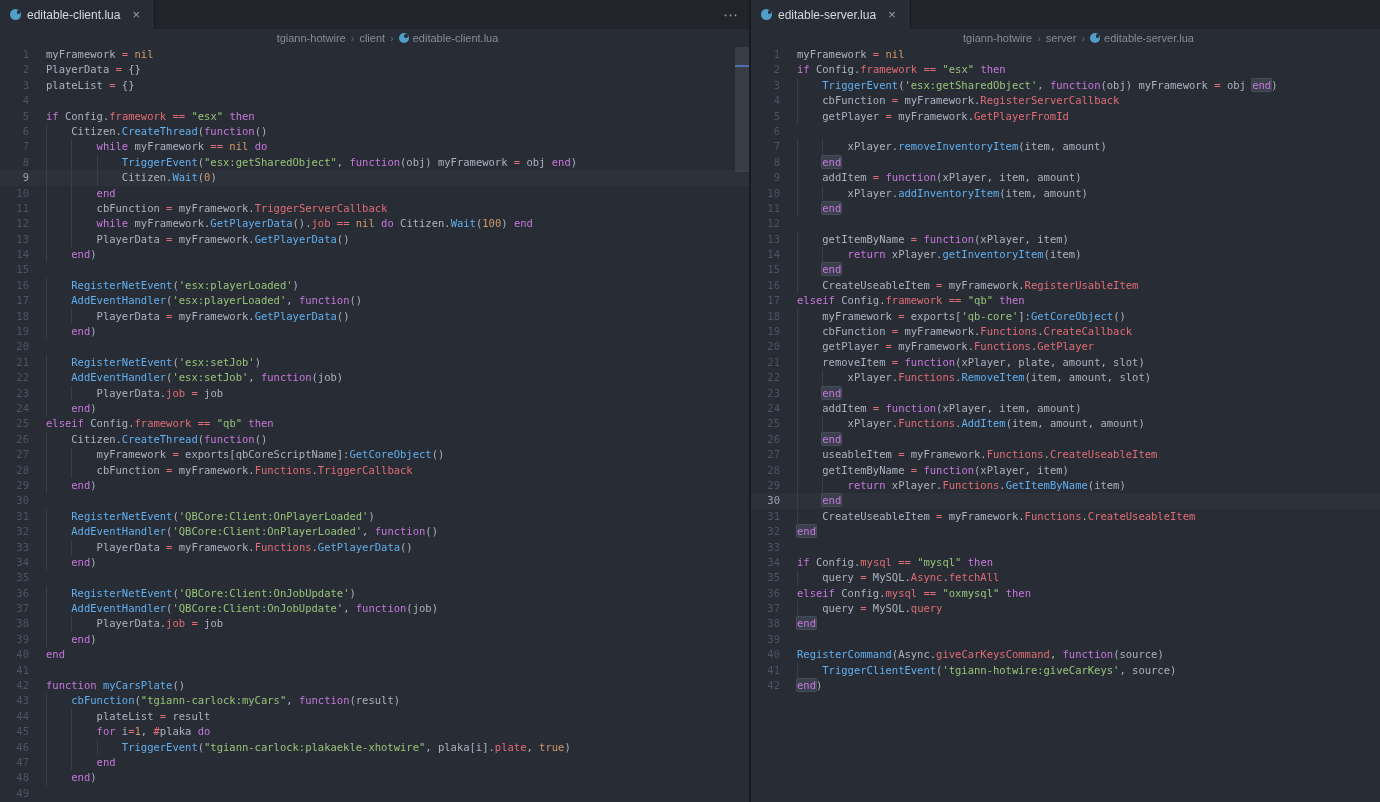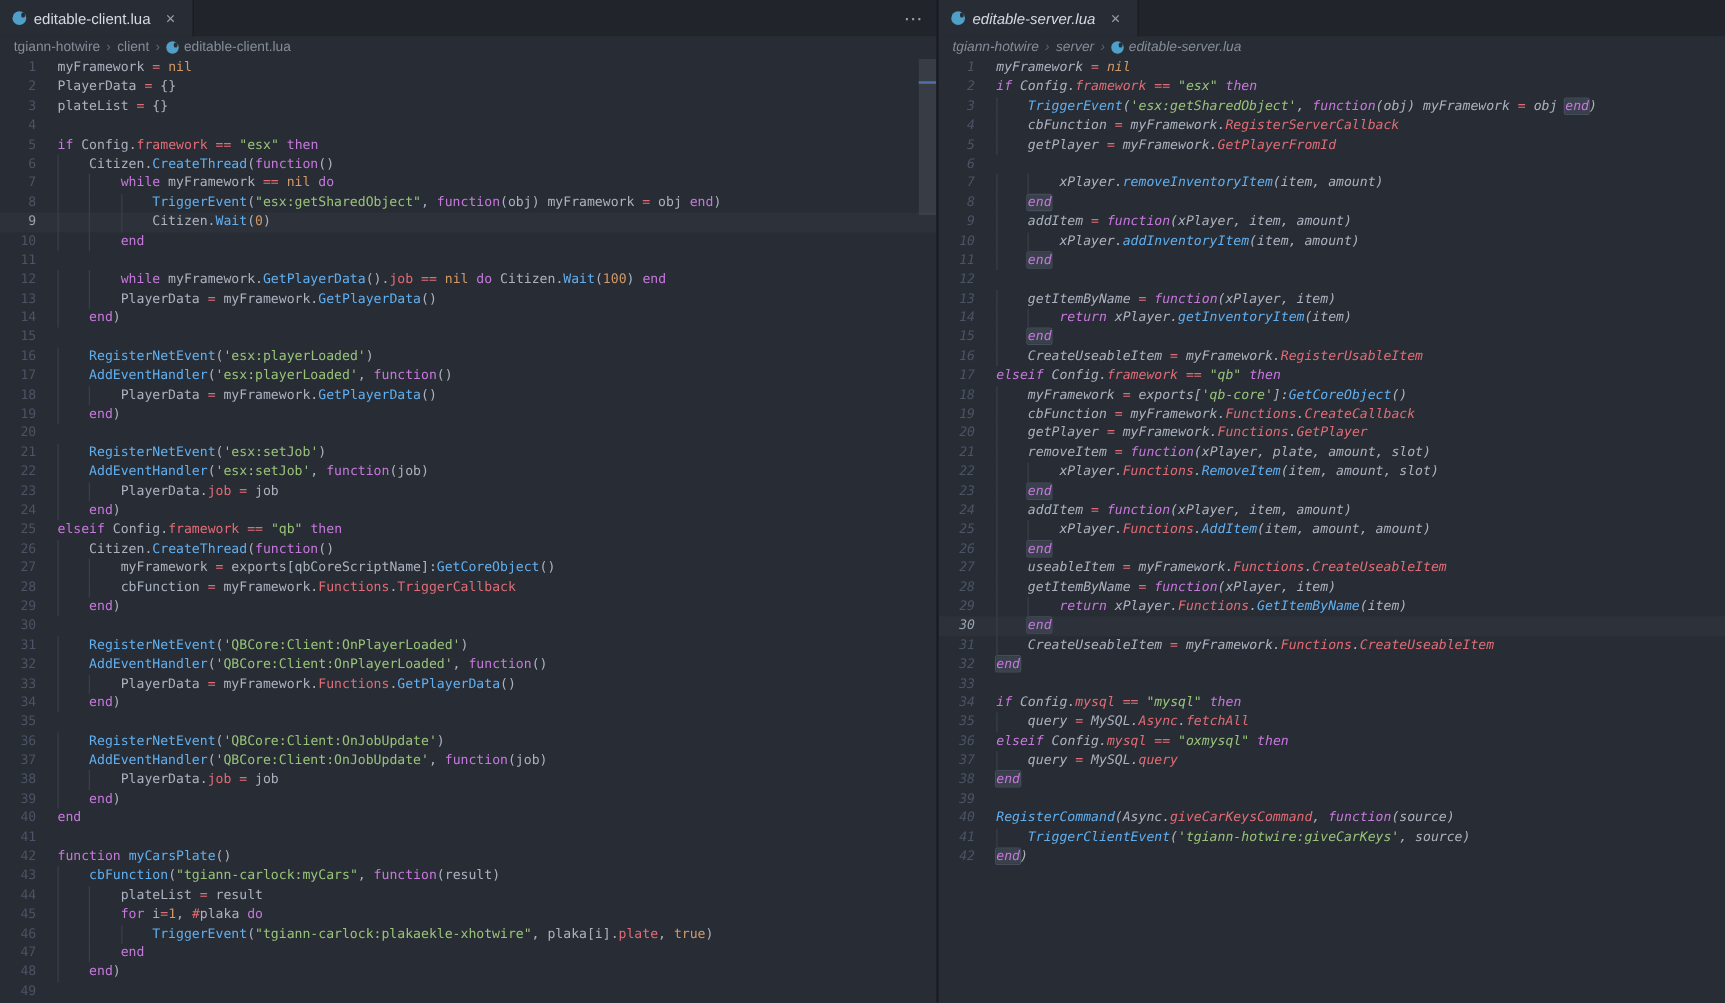--- a/index.html
+++ b/index.html
@@ -5,21 +5,21 @@
   html,body{margin:0;padding:0;}
   body{
     width:1380px;height:802px;overflow:hidden;
     background:var(--editor-bg,#282c34);
     font-family:"Liberation Sans",sans-serif;
     -webkit-font-smoothing:antialiased;
   }
   .window{display:flex;width:1380px;height:802px;}
   .pane{display:flex;flex-direction:column;min-width:0;}
   .pane-left{width:749px;border-right:2px solid var(--divider,#181a1f);}
-  .pane-right{flex:1;font-style:italic;}
+  .pane-right{flex:1;}
   
   .tabbar{
     position:relative;height:29px;flex:none;
     background:var(--tabbar-bg,#21252b);
     display:flex;align-items:stretch;
   }
   .tab{
     display:flex;align-items:center;gap:6px;
     padding:0 10px;cursor:pointer;
     background:var(--tab-active-bg,#282c34);
@@ -41,22 +41,22 @@
     background:var(--lua-icon,#4f9fc8);display:inline-block;vertical-align:middle;
   }
   .lua-icon::before{
     content:"";position:absolute;top:1px;right:1px;width:3.5px;height:3.5px;
     border-radius:50%;background:var(--editor-bg,#282c34);
   }
   .crumbs .lua-icon{width:10px;height:10px;}
   
   .crumbs{
     height:18px;flex:none;display:flex;align-items:center;gap:5px;
-    padding-left:11px;font-size:11px;color:var(--crumb-text,#868c98);
-    background:var(--editor-bg,#282c34);white-space:nowrap;
+    padding-left:26px;font-size:11px;color:var(--crumb-text,#868c98);
+    background:var(--editor-bg,#282c34);white-space:nowrap;justify-content:center;
   }
   .crumb{cursor:pointer;display:flex;align-items:center;gap:4px;}
   .crumb-sep{color:#626872;font-size:11px;}
   
   .editor{
     position:relative;flex:1;overflow:hidden;
     background:var(--editor-bg,#282c34);
     font-family:"DejaVu Sans Mono","Liberation Mono",monospace;
     font-size:10.5px;line-height:15.4px;color:var(--code-default,#abb2bf);
   }
@@ -128,21 +128,21 @@
           <div class="line"><span class="ln">1</span><span class="lnpad"></span><span class="txt"><span class="t-d">myFramework </span><span class="t-o">=</span><span class="t-d"> </span><span class="t-n">nil</span></span></div>
           <div class="line"><span class="ln">2</span><span class="lnpad"></span><span class="txt"><span class="t-d">PlayerData </span><span class="t-o">=</span><span class="t-d"> {}</span></span></div>
           <div class="line"><span class="ln">3</span><span class="lnpad"></span><span class="txt"><span class="t-d">plateList </span><span class="t-o">=</span><span class="t-d"> {}</span></span></div>
           <div class="line"><span class="ln">4</span><span class="lnpad"></span><span class="txt"></span></div>
           <div class="line"><span class="ln">5</span><span class="lnpad"></span><span class="txt"><span class="t-k">if</span><span class="t-d"> Config.</span><span class="t-p">framework</span><span class="t-d"> </span><span class="t-o">==</span><span class="t-d"> </span><span class="t-s">"esx"</span><span class="t-d"> </span><span class="t-k">then</span></span></div>
           <div class="line"><span class="ln">6</span><span class="lnpad"></span><span class="txt"><span class="ig"></span><span class="t-d">Citizen.</span><span class="t-f">CreateThread</span><span class="t-d">(</span><span class="t-k">function</span><span class="t-d">()</span></span></div>
           <div class="line"><span class="ln">7</span><span class="lnpad"></span><span class="txt"><span class="ig"></span><span class="ig"></span><span class="t-k">while</span><span class="t-d"> myFramework </span><span class="t-o">==</span><span class="t-d"> </span><span class="t-n">nil</span><span class="t-d"> </span><span class="t-k">do</span></span></div>
           <div class="line"><span class="ln">8</span><span class="lnpad"></span><span class="txt"><span class="ig"></span><span class="ig"></span><span class="ig"></span><span class="t-f">TriggerEvent</span><span class="t-d">(</span><span class="t-s">"esx:getSharedObject"</span><span class="t-d">, </span><span class="t-k">function</span><span class="t-d">(obj) myFramework </span><span class="t-o">=</span><span class="t-d"> obj </span><span class="t-k">end</span><span class="t-d">)</span></span></div>
           <div class="line cur"><span class="ln">9</span><span class="lnpad"></span><span class="txt"><span class="ig"></span><span class="ig"></span><span class="ig"></span><span class="t-d">Citizen.</span><span class="t-f">Wait</span><span class="t-d">(</span><span class="t-n">0</span><span class="t-d">)</span></span></div>
           <div class="line"><span class="ln">10</span><span class="lnpad"></span><span class="txt"><span class="ig"></span><span class="ig"></span><span class="t-k">end</span></span></div>
-          <div class="line"><span class="ln">11</span><span class="lnpad"></span></div>
+          <div class="line"><span class="ln">11</span><span class="lnpad"></span><span class="txt"><span class="ig"></span><span class="ig"></span><span class="t-d">cbFunction </span><span class="t-o">=</span><span class="t-d"> myFramework.</span><span class="t-p">TriggerServerCallback</span></span></div>
           <div class="line"><span class="ln">12</span><span class="lnpad"></span><span class="txt"><span class="ig"></span><span class="ig"></span><span class="t-k">while</span><span class="t-d"> myFramework.</span><span class="t-f">GetPlayerData</span><span class="t-d">().</span><span class="t-p">job</span><span class="t-d"> </span><span class="t-o">==</span><span class="t-d"> </span><span class="t-n">nil</span><span class="t-d"> </span><span class="t-k">do</span><span class="t-d"> Citizen.</span><span class="t-f">Wait</span><span class="t-d">(</span><span class="t-n">100</span><span class="t-d">) </span><span class="t-k">end</span></span></div>
           <div class="line"><span class="ln">13</span><span class="lnpad"></span><span class="txt"><span class="ig"></span><span class="ig"></span><span class="t-d">PlayerData </span><span class="t-o">=</span><span class="t-d"> myFramework.</span><span class="t-f">GetPlayerData</span><span class="t-d">()</span></span></div>
           <div class="line"><span class="ln">14</span><span class="lnpad"></span><span class="txt"><span class="ig"></span><span class="t-k">end</span><span class="t-d">)</span></span></div>
           <div class="line"><span class="ln">15</span><span class="lnpad"></span><span class="txt"></span></div>
           <div class="line"><span class="ln">16</span><span class="lnpad"></span><span class="txt"><span class="ig"></span><span class="t-f">RegisterNetEvent</span><span class="t-d">(</span><span class="t-s">'esx:playerLoaded'</span><span class="t-d">)</span></span></div>
           <div class="line"><span class="ln">17</span><span class="lnpad"></span><span class="txt"><span class="ig"></span><span class="t-f">AddEventHandler</span><span class="t-d">(</span><span class="t-s">'esx:playerLoaded'</span><span class="t-d">, </span><span class="t-k">function</span><span class="t-d">()</span></span></div>
           <div class="line"><span class="ln">18</span><span class="lnpad"></span><span class="txt"><span class="ig"></span><span class="ig"></span><span class="t-d">PlayerData </span><span class="t-o">=</span><span class="t-d"> myFramework.</span><span class="t-f">GetPlayerData</span><span class="t-d">()</span></span></div>
           <div class="line"><span class="ln">19</span><span class="lnpad"></span><span class="txt"><span class="ig"></span><span class="t-k">end</span><span class="t-d">)</span></span></div>
           <div class="line"><span class="ln">20</span><span class="lnpad"></span><span class="txt"></span></div>
           <div class="line"><span class="ln">21</span><span class="lnpad"></span><span class="txt"><span class="ig"></span><span class="t-f">RegisterNetEvent</span><span class="t-d">(</span><span class="t-s">'esx:setJob'</span><span class="t-d">)</span></span></div>

